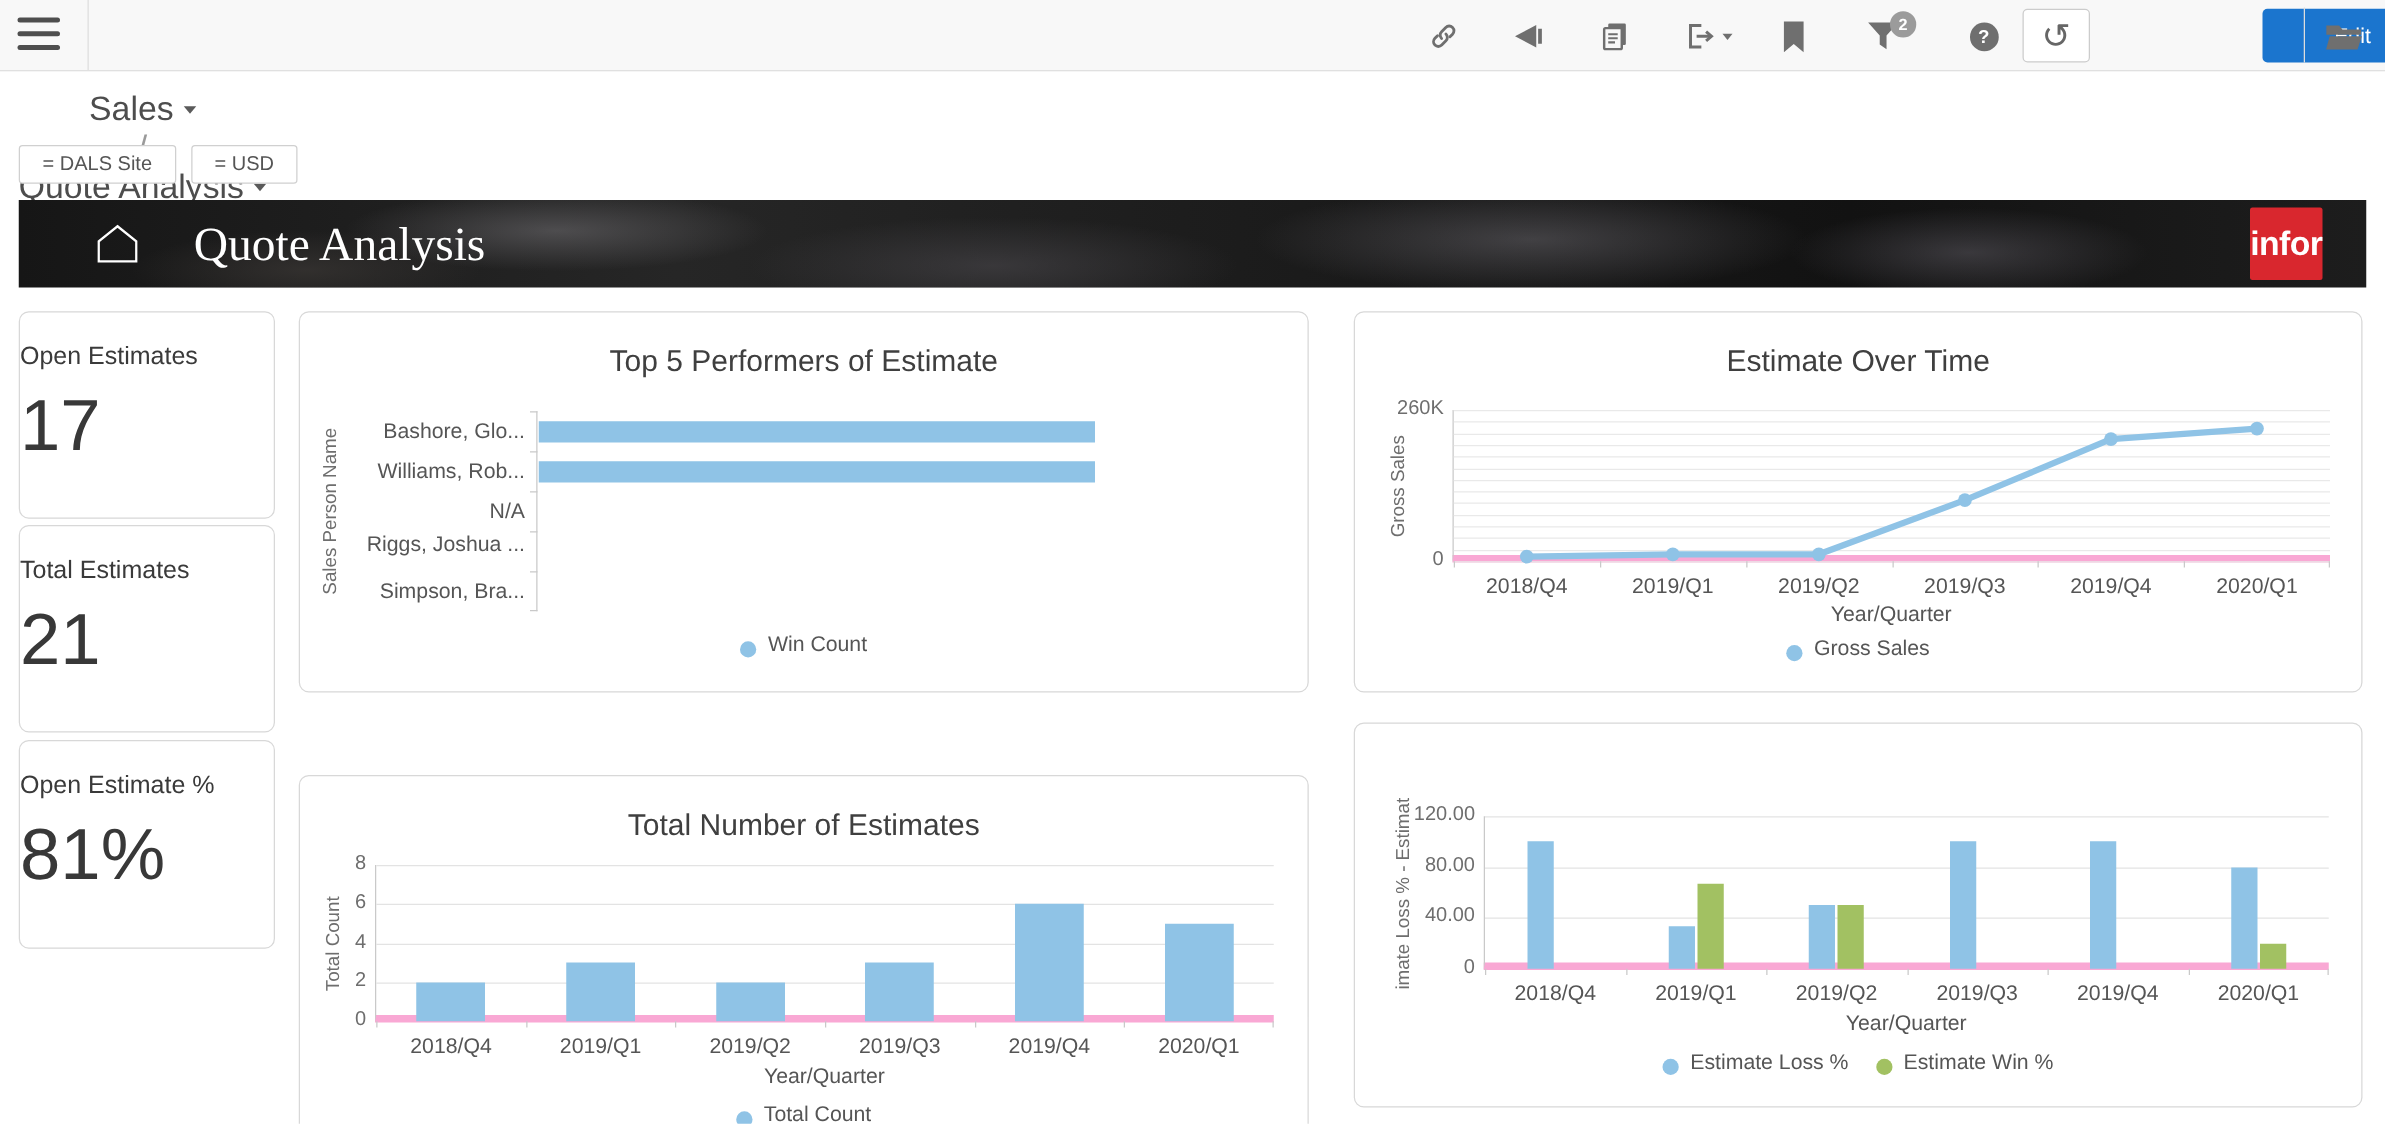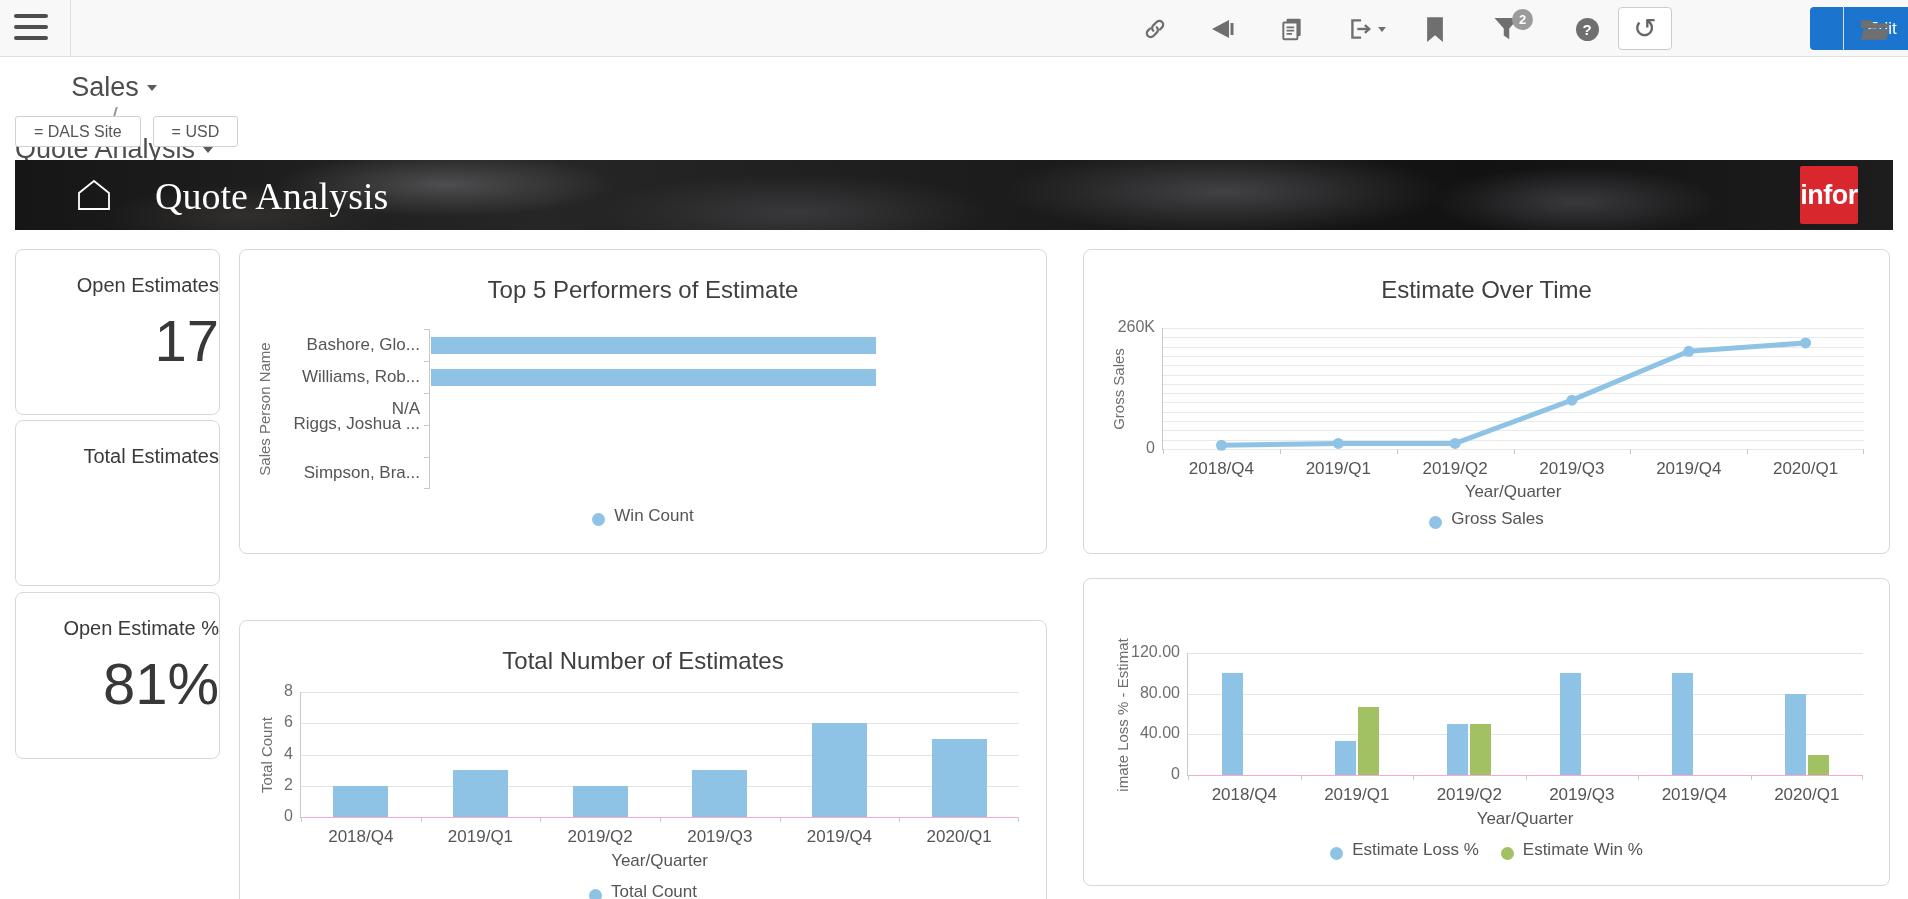--- a/index.html
+++ b/index.html
@@ -54,33 +54,33 @@
               linear-gradient(90deg,#161616,#262626 28%,#1c1c1c 52%,#121212 78%,#1d1d1d); }
   .banner-home { position:absolute; left:60px; top:18px; }
   .banner-title { position:absolute; left:140px; top:14px; color:#fff; font-size:38px;
                   font-family:"Liberation Serif", serif; }
   .infor-logo { position:absolute; left:1785px; top:6px; width:58px; height:58px; background:#d9272e;
                 border-radius:2px; display:flex; align-items:center; justify-content:center; }
   .infor-logo span { color:#fff; font-size:27px; font-weight:bold; letter-spacing:-0.5px; }
 
   
   .card { position:absolute; background:#fff; border:1px solid #d8d8d8; border-radius:8px; }
-  .kpi { left:15px; width:205px; height:166px; text-align:right; }
+  .kpi { left:15px; width:205px; height:166px; text-align:left; }
   #kpi0{top:249px;} #kpi1{top:420px;} #kpi2{top:592px; height:167px;}
   .kpi-label { margin-top:24px; font-size:20px; color:#3a3a3a; }
   .kpi-value { margin-top:10px; font-size:58px; color:#383838; }
 
   #card0{left:239px; top:249px; width:808px; height:305px;}
   #card1{left:1083px; top:249px; width:807px; height:305px;}
   #card2{left:239px; top:578px; width:808px; height:308px;margin-top:42px;}
   #card3{left:1083px; top:578px; width:807px; height:308px;}
   .chart-title { position:absolute; top:26px; left:0; width:100%; text-align:center;
                  font-size:24px; color:#3f3f3f; }
 
-  .plot { position:absolute; border-left:1px solid #c9c9c9; border-bottom:1px solid #f9a8d4; }
+  .plot { position:absolute; border-left:1px solid #c9c9c9; border-bottom:6px solid #f9a8d4; }
   #plot0{left:189px; top:79px; width:593px; height:160px; border-bottom:none;}
   #plot1{left:78px;  top:78px; width:702px; height:122px;}
   #plot2{left:60px;  top:71px; width:719px; height:126px;}
   #plot3{left:103px; top:74px; width:676px; height:123px;}
 
   .ylab { position:absolute; writing-mode:vertical-rl; transform:translateY(-50%) rotate(180deg);
           white-space:nowrap; font-size:15px; color:#6e6e6e; }
   #ylab0{left:16px; top:159px;} #ylab1{left:26px; top:139px;}
   #ylab2{left:18px; top:134px;} #ylab3{left:30px; top:136px;}
 
@@ -188,37 +188,38 @@
     <span>infor</span>
   </div>
 </div>
 
 <div class="card kpi" id="kpi0">
   <div class="kpi-label">Open Estimates</div>
   <div class="kpi-value">17</div>
 </div>
 <div class="card kpi" id="kpi1">
   <div class="kpi-label">Total Estimates</div>
+  <div class="kpi-value">21</div>
 </div>
 <div class="card kpi" id="kpi2">
   <div class="kpi-label">Open Estimate %</div>
   <div class="kpi-value">81%</div>
 </div>
 
 <div class="card" id="card0">
   <div class="chart-title">Top 5 Performers of Estimate</div>
   <div class="ylab" id="ylab0">Sales Person Name</div>
   <div class="plot" id="plot0">
       <div style="position: absolute; right: 602px; top: 5px; white-space: nowrap; font-size: 17px; line-height: 22px; color: rgb(85, 85, 85);">Bashore, Glo...</div>
       <div style="position: absolute; left: -6px; top: 0px; width: 6px; height: 1px; background: rgb(201, 201, 201);"></div>
       <div style="position: absolute; right: 602px; top: 37px; white-space: nowrap; font-size: 17px; line-height: 22px; color: rgb(85, 85, 85);">Williams, Rob...</div>
       <div style="position: absolute; left: -6px; top: 32px; width: 6px; height: 1px; background: rgb(201, 201, 201);"></div>
       <div style="position: absolute; right: 602px; top: 69px; white-space: nowrap; font-size: 17px; line-height: 22px; color: rgb(85, 85, 85);">N/A</div>
       <div style="position: absolute; left: -6px; top: 64px; width: 6px; height: 1px; background: rgb(201, 201, 201);"></div>
-      <div style="position: absolute; right: 602px; top: 84px; white-space: nowrap; font-size: 17px; line-height: 22px; color: rgb(85, 85, 85);">Riggs, Joshua ...</div>
+      <div style="position: absolute; right: 602px; top: 96px; white-space: nowrap; font-size: 17px; line-height: 22px; color: rgb(85, 85, 85);">Riggs, Joshua ...</div>
       <div style="position: absolute; left: -6px; top: 96px; width: 6px; height: 1px; background: rgb(201, 201, 201);"></div>
       <div style="position: absolute; right: 602px; top: 133px; white-space: nowrap; font-size: 17px; line-height: 22px; color: rgb(85, 85, 85);">Simpson, Bra...</div>
       <div style="position: absolute; left: -6px; top: 128px; width: 6px; height: 1px; background: rgb(201, 201, 201);"></div>
       <div style="position: absolute; left: -6px; top: 159px; width: 6px; height: 1px; background: rgb(201, 201, 201);"></div>
       <div style="position: absolute; left: 1px; top: 7.5px; height: 17px; width: 445.113px; background: rgb(143, 195, 230);"></div>
       <div style="position: absolute; left: 1px; top: 39.5px; height: 17px; width: 445.113px; background: rgb(143, 195, 230);"></div>
     </div>
   <div class="legend" id="legend0">
     <span class="legend-item">
       <span class="dot" style="background: rgb(143, 195, 230);"></span>

